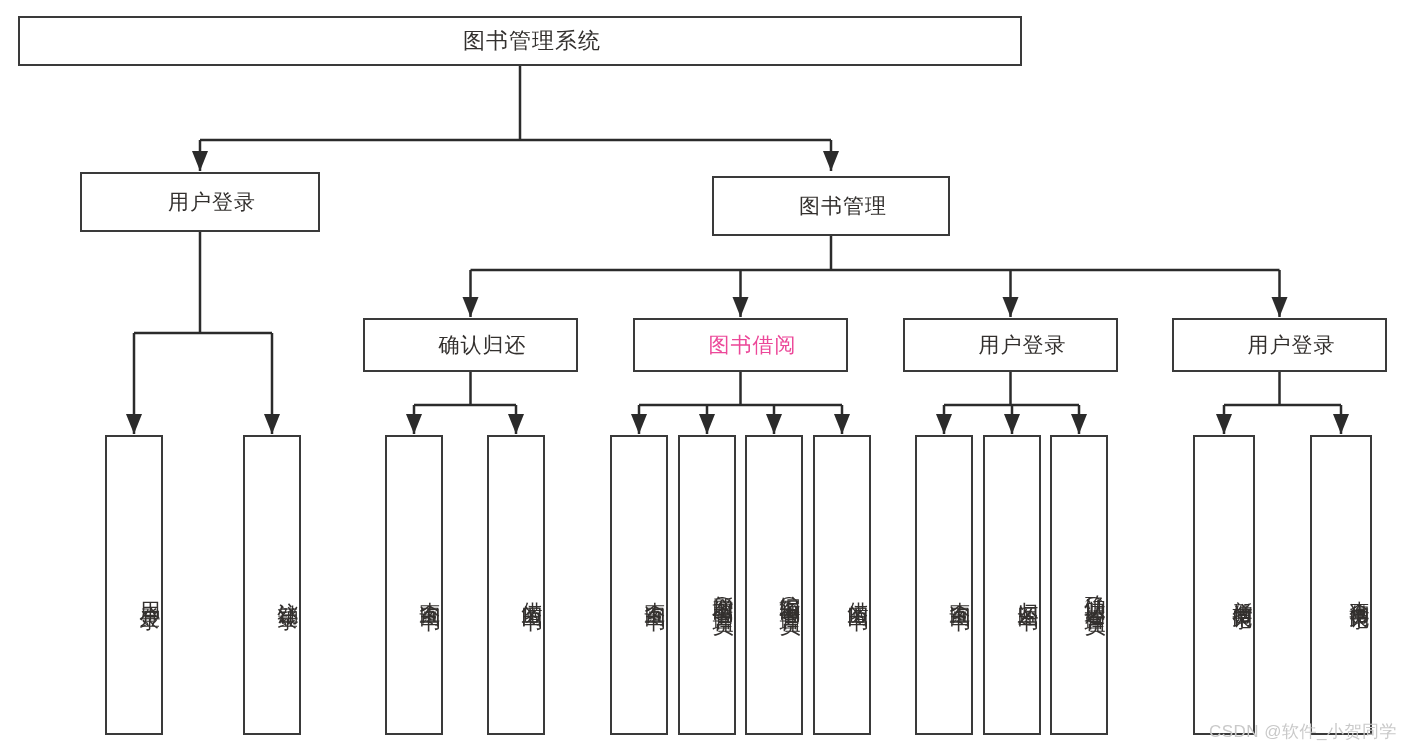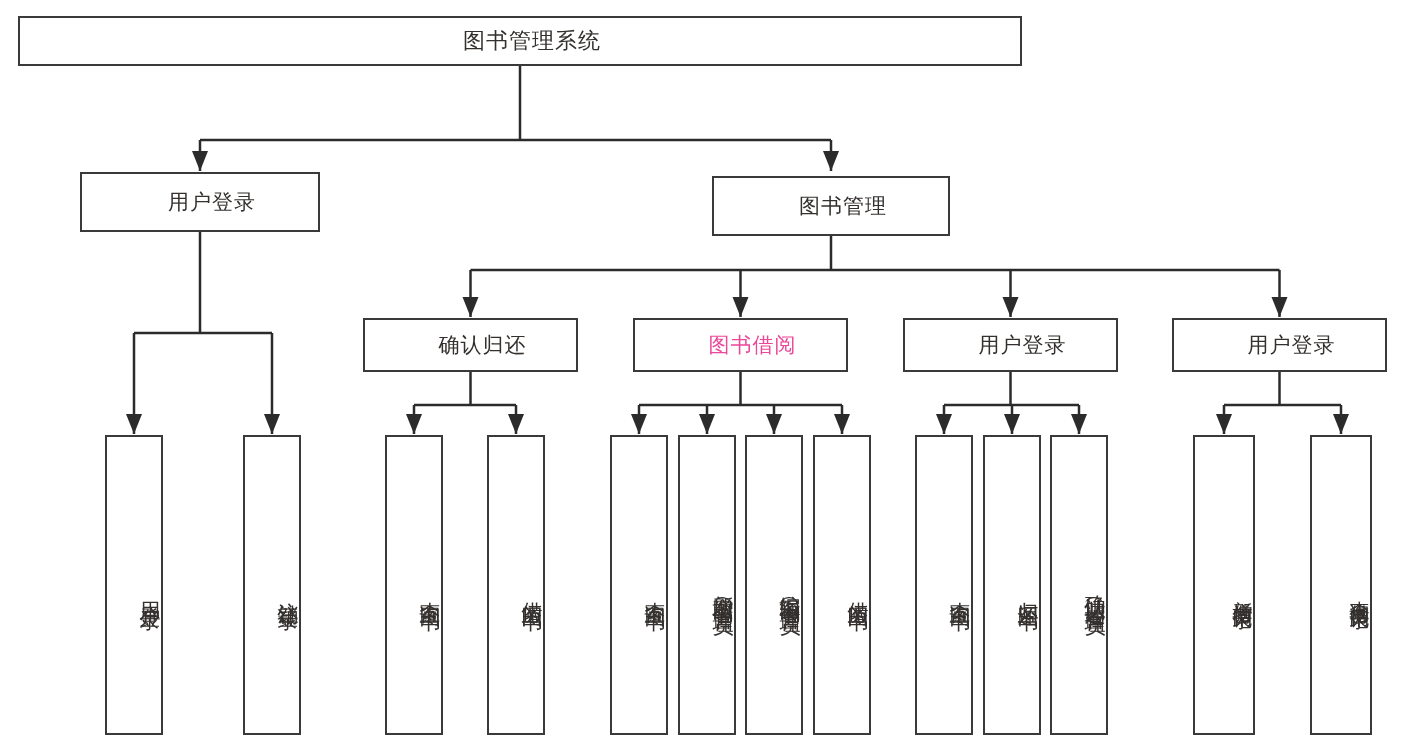--- a/index.html
+++ b/index.html
@@ -133,13 +133,14 @@
       <div class="node v" style="left: 1050px; top: 435px; width: 58px; height: 300px; border-color: rgb(58, 58, 58); background: rgb(255, 255, 255); color: rgb(51, 48, 46);">
         <span>确认归还（管理员）</span>
       </div>
       <div class="node v wide" style="left: 1193px; top: 435px; width: 62px; height: 300px; border-color: rgb(58, 58, 58); background: rgb(255, 255, 255); color: rgb(51, 48, 46);">
         <span>新增借阅记录</span>
       </div>
       <div class="node v wide" style="left: 1310px; top: 435px; width: 62px; height: 300px; border-color: rgb(58, 58, 58); background: rgb(255, 255, 255); color: rgb(51, 48, 46);">
         <span>查询借阅记录</span>
       </div>
     </div>
+  <div id="watermark">CSDN @软件_小贺同学</div>
 </div>
 
 </body></html>

